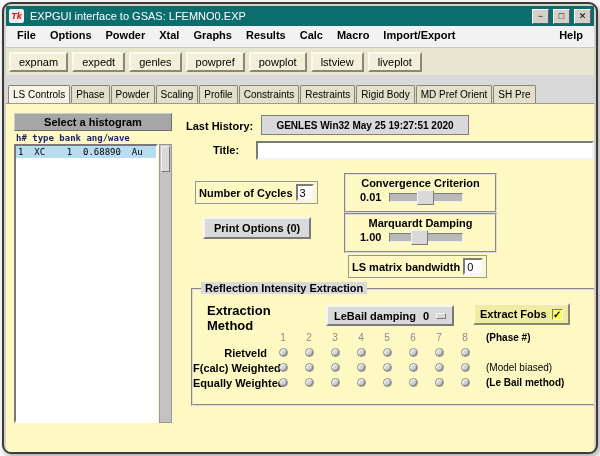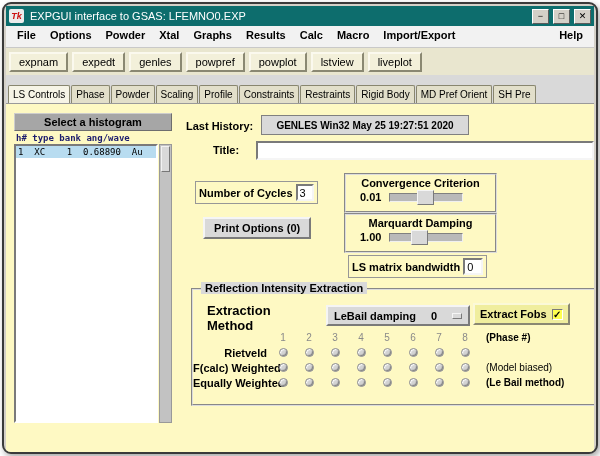--- a/index.html
+++ b/index.html
@@ -92,21 +92,21 @@
 
   
   .ext-frame { position:absolute; left:185px; top:184px; width:422px; height:118px;
     border:2px groove #dcdcdc; }
   .ext-legend { position:absolute; top:-8px; left:8px; background:#d9d9d9;
     padding:0 4px; font-weight:bold; font-size:11px; }
   .ext-method { position:absolute; left:14px; top:13px; width:86px;
     text-align:left; font-weight:bold; font-size:13px; white-space:pre-line; }
   .lebail { position:absolute; left:133px; top:15px; height:21px; background:#d9d9d9;
     border:2px solid; border-color:#f5f5f5 #7a7a7a #7a7a7a #f5f5f5; display:flex;
-    align-items:center; gap:15px; padding:0 6px; font-size:11px; font-weight:bold; }
+    align-items:center; gap:7px; padding:0 6px; font-size:11px; font-weight:bold; }
   .lebail-ind { width:10px; height:6px; background:#d9d9d9; border:1px solid;
     border-color:#f5f5f5 #7a7a7a #7a7a7a #f5f5f5; }
   .fobs { position:absolute; left:280px; top:13px; height:22px;
     background:#f0ee9e; border:2px solid; border-color:#fbf9d8 #8a8872 #8a8872 #fbf9d8;
     display:flex; align-items:center; gap:5px; padding:0 5px; font-weight:bold;
     font-size:11px; }
   .fobs-check { width:11px; height:11px; background:#ffff4f; border:1px solid;
     border-color:#7a7a7a #ffffff #ffffff #7a7a7a; font-size:10px; line-height:10px;
     text-align:center; font-weight:bold; }
   .ext-grid { position:absolute; left:0; top:40px; width:100%; }

